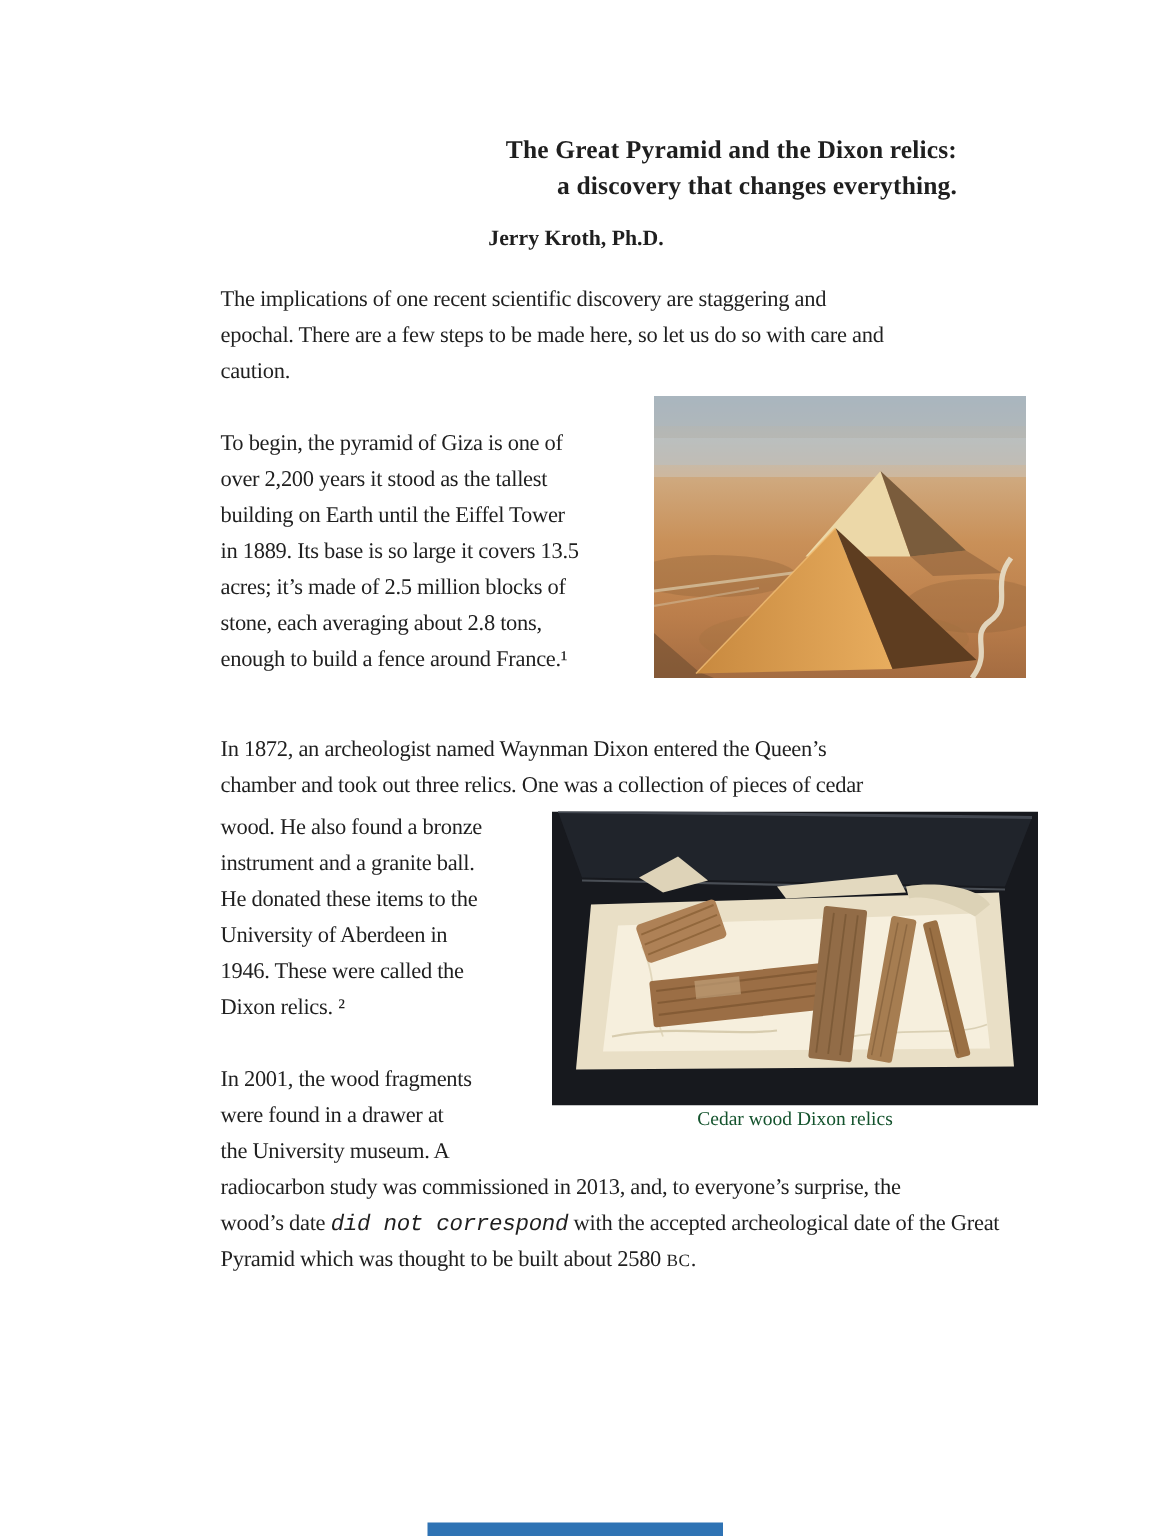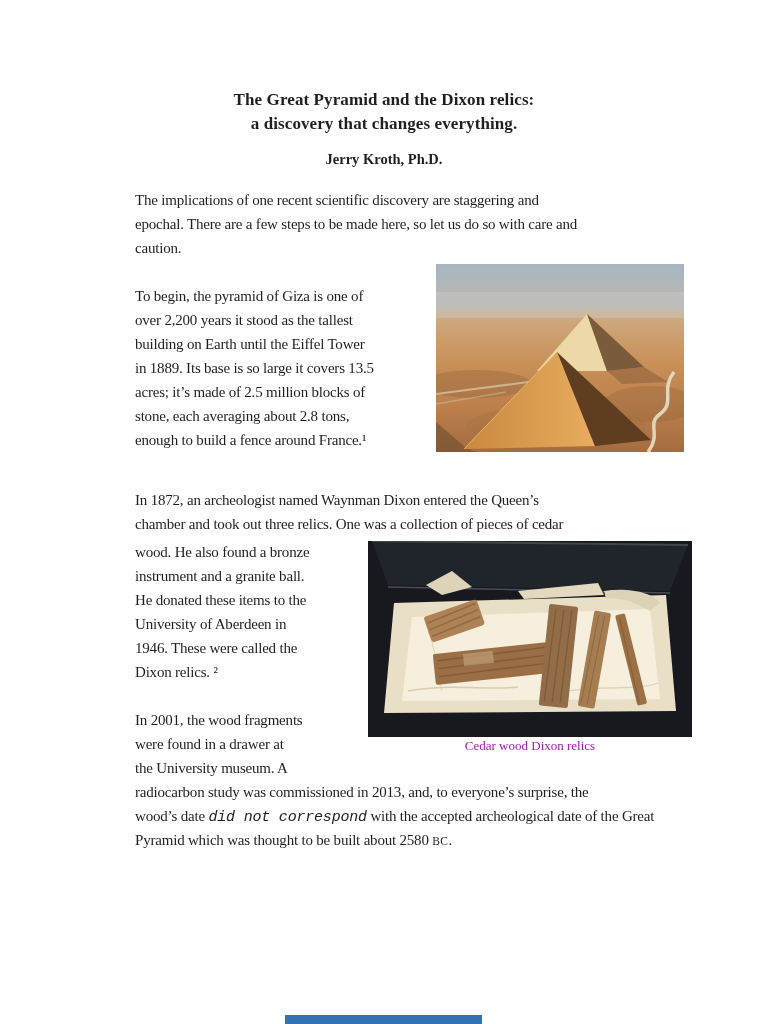--- a/index.html
+++ b/index.html
@@ -1,42 +1,42 @@
 <!DOCTYPE html>
 <html><head>
 <meta charset="utf-8">
 <style>
   html,body { margin:0; padding:0; background:#ffffff; }
   .page {
     position:relative; width:768px; height:1024px; background:#ffffff;
     font-family:"Liberation Serif", serif; color:#1f1f1f; overflow:hidden;
   }
-  .tline { height:24px; line-height:24px; white-space:pre; font-size:15px; letter-spacing:-0.2px; }
+  .tline { height:24px; line-height:24px; white-space:pre; font-size:15px; letter-spacing:-0.2px;margin-left:12px; }
   .title {
-    position:absolute; top:88px; left:130px; width:508px; text-align:center;
+    position:absolute; top:88px; left:130px; width:508px; text-align:right;
     font-weight:bold; font-size:17px; line-height:24px; letter-spacing:0.1px;
   }
   .author {
     position:absolute; top:151px; left:130px; width:508px; text-align:center;
     font-weight:bold; font-size:14.5px;
   }
   .para { position:absolute; left:135px; }
   .p1 { top:188px; }
   .p2 { top:284px; width:300px; }
   .p3 { top:488px; }
   .p4 { top:540px; width:230px; }
   .p5 { top:708px; width:230px; }
   .p6 { top:780px; }
   .fig { position:absolute; }
   .fig.pyramid { left:436px; top:264px; width:248px; height:188px; }
   .fig.wood { left:368px; top:541px; width:324px; height:196px; }
   .fig svg { display:block; width:100%; height:100%; }
   .caption {
     position:absolute; left:368px; top:738px; width:324px; text-align:center;
-    font-size:13px; line-height:16px; color:#a21caf;
+    font-size:13px; line-height:16px; color:#14532d;
   }
   .it { font-style:italic;font-family:Liberation Mono, monospace; }
   .sc { font-size:11.5px; letter-spacing:0.4px; }
   .accent-bar { position:absolute; left:285px; top:1015px; width:197px; height:9px; background:#2f73b4; }
 </style>
 </head>
 <body>
 
 <div class="page">
 

